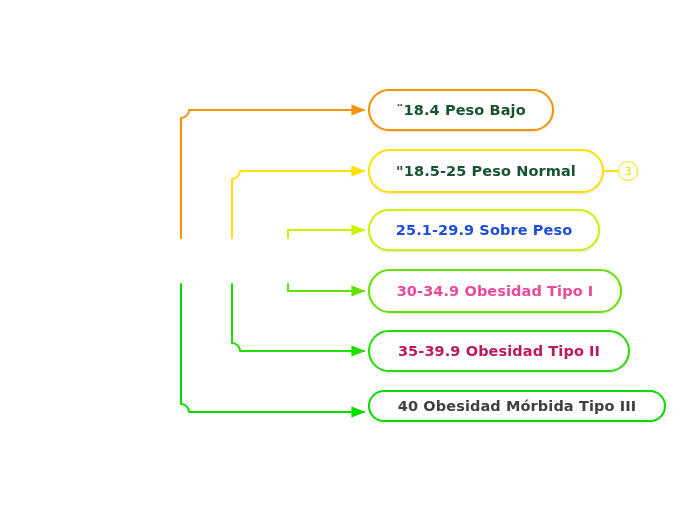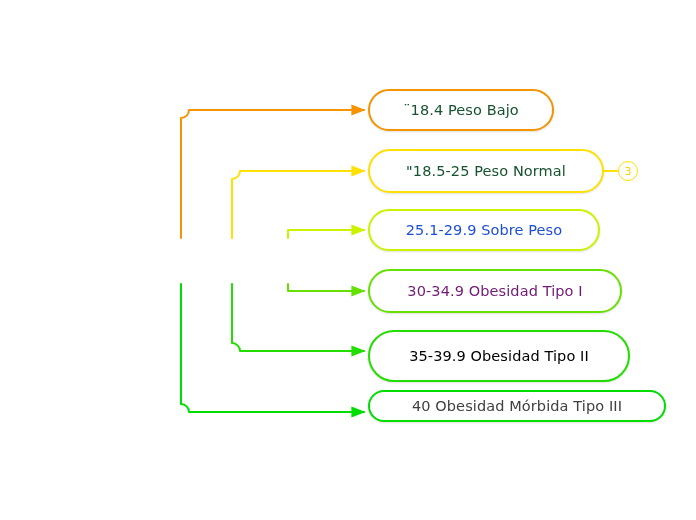--- a/index.html
+++ b/index.html
@@ -43,21 +43,21 @@
     border-radius: 999px;
     box-shadow: 0 2px 4px rgba(40, 70, 110, 0.30);
     color: #13255c;
     font-size: 19px;
     font-weight: bold;
     letter-spacing: 0.2px;
   }
   .child-node {
     color: #17532f;
     font-size: 14.5px;
-    font-weight: normal;
+    font-weight: bold;
     letter-spacing: 0.1px;
     box-shadow: 0 1px 2px rgba(90, 90, 60, 0.18);
   }
   .badge {
     position: absolute;
     box-sizing: border-box;
     width: 20px;
     height: 20px;
     border-radius: 50%;
     border: 1.5px solid #ffe000;
@@ -112,24 +112,24 @@
       </div>
       <div class="node child-node" style="left: 368px; top: 149px; width: 236px; height: 44px; border-color: rgb(255, 224, 0); color: rgb(23, 83, 47);">
         <span>"18.5-25 Peso Normal</span>
       </div>
       <div class="badge" style="left: 618px; top: 161px; border-color: rgb(255, 224, 0);">
         <span>3</span>
       </div>
       <div class="node child-node" style="left: 368px; top: 209px; width: 232px; height: 42px; border-color: rgb(204, 242, 0); color: #1d4ed8;">
         <span>25.1-29.9 Sobre Peso</span>
       </div>
-      <div class="node child-node" style="left: 368px; top: 269px; width: 254px; height: 44px; border-color: rgb(102, 224, 0); color: #701a75;">
+      <div class="node child-node" style="left: 368px; top: 269px; width: 254px; height: 44px; border-color: rgb(102, 224, 0); color: #ec4899;">
         <span>30-34.9 Obesidad Tipo I</span>
       </div>
-      <div class="node child-node" style="left: 368px; top: 330px; width: 262px; height: 52px; border-color: rgb(34, 221, 0); color: #000000;">
+      <div class="node child-node" style="left: 368px; top: 330px; width: 262px; height: 42px; border-color: rgb(34, 221, 0); color: #be185d;">
         <span>35-39.9 Obesidad Tipo II</span>
       </div>
       <div class="node child-node" style="left: 368px; top: 390px; width: 298px; height: 32px; border-color: rgb(0, 221, 0); color: #404040;">
         <span>40 Obesidad Mórbida Tipo III</span>
       </div>
     </div>
 
 </div>
 
 </body></html>

